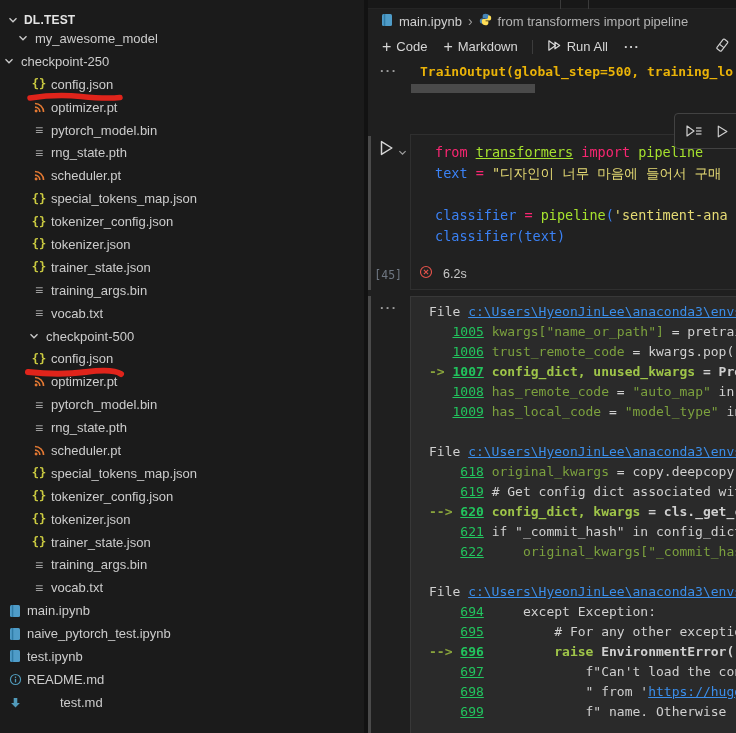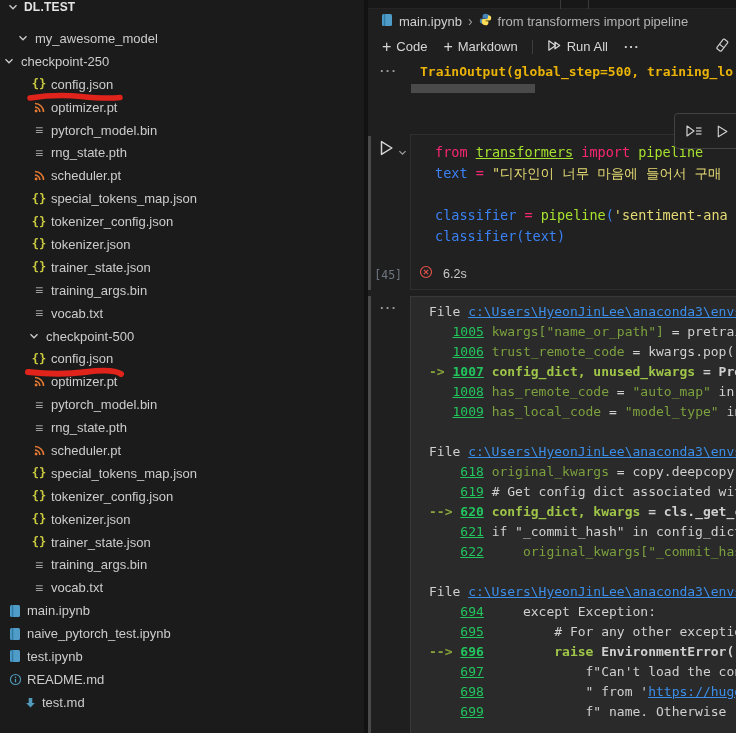--- a/index.html
+++ b/index.html
@@ -4,21 +4,21 @@
 <style>
   * { margin:0; padding:0; box-sizing:border-box; }
   html,body { width:736px; height:733px; overflow:hidden; background:#1f1f1f;
               font-family:"Liberation Sans", sans-serif; }
   #app { position:relative; width:736px; height:733px; overflow:hidden; }
 
   
   #sidebar { position:absolute; left:0; top:0; width:364px; height:733px;
              background:#1b1b1b; overflow:hidden; }
   #divider { position:absolute; left:364px; top:0; width:4px; height:733px; background:#121212; }
-  .tree-header { height:27px; display:flex; align-items:flex-start; padding-left:4px;
+  .tree-header { height:27px; display:flex; align-items:flex-end; padding-left:4px;
                  color:#e4e4e4; font-weight:bold; font-size:12px; letter-spacing:.2px; cursor:pointer; }
   .tree-header .lbl { margin-left:2px; }
   .trow { height:22.9px; display:flex; align-items:center; color:#cccccc; font-size:13px; cursor:pointer; }
   .ticon { width:18px; display:flex; justify-content:center; align-items:center; flex:0 0 18px; }
   .tlabel { margin-left:3px; white-space:nowrap; }
   .ic-json { font-family:"DejaVu Sans Mono", monospace; color:#cbcb41; font-weight:bold; font-size:12px; }
   .ic-doc  { color:#9e9e9e; font-size:14px; font-weight:bold; line-height:10px; }
   .anno { position:absolute; pointer-events:none; }
 
   
@@ -295,21 +295,21 @@
         <div class="trow" style="padding-left: 6px;">
           <span class="ticon">
             <svg width="13" height="13" viewBox="0 0 16 16">
               <circle cx="8" cy="8" r="6.2" fill="none" stroke="#519aba" stroke-width="1.4"></circle>
               <rect x="7.2" y="4.4" width="1.6" height="1.7" fill="#519aba"></rect>
               <rect x="7.2" y="7.2" width="1.6" height="4.3" fill="#519aba"></rect>
             </svg>
           </span>
           <span class="tlabel">README.md</span>
         </div>
-        <div class="trow" style="padding-left: 21px;">
+        <div class="trow" style="padding-left: 6px; gap: 33px;">
           <span class="ticon">
             <svg width="13" height="13" viewBox="0 0 16 16">
               <path d="M8 14L2.6 8.6h3.2V2.4h4.4v6.2h3.2z" fill="#519aba"></path>
             </svg>
           </span>
           <span class="tlabel">test.md</span>
         </div>
       </div>
 
     <svg class="anno" style="left:26px; top:91px;" width="98" height="13" viewBox="0 0 98 13">

